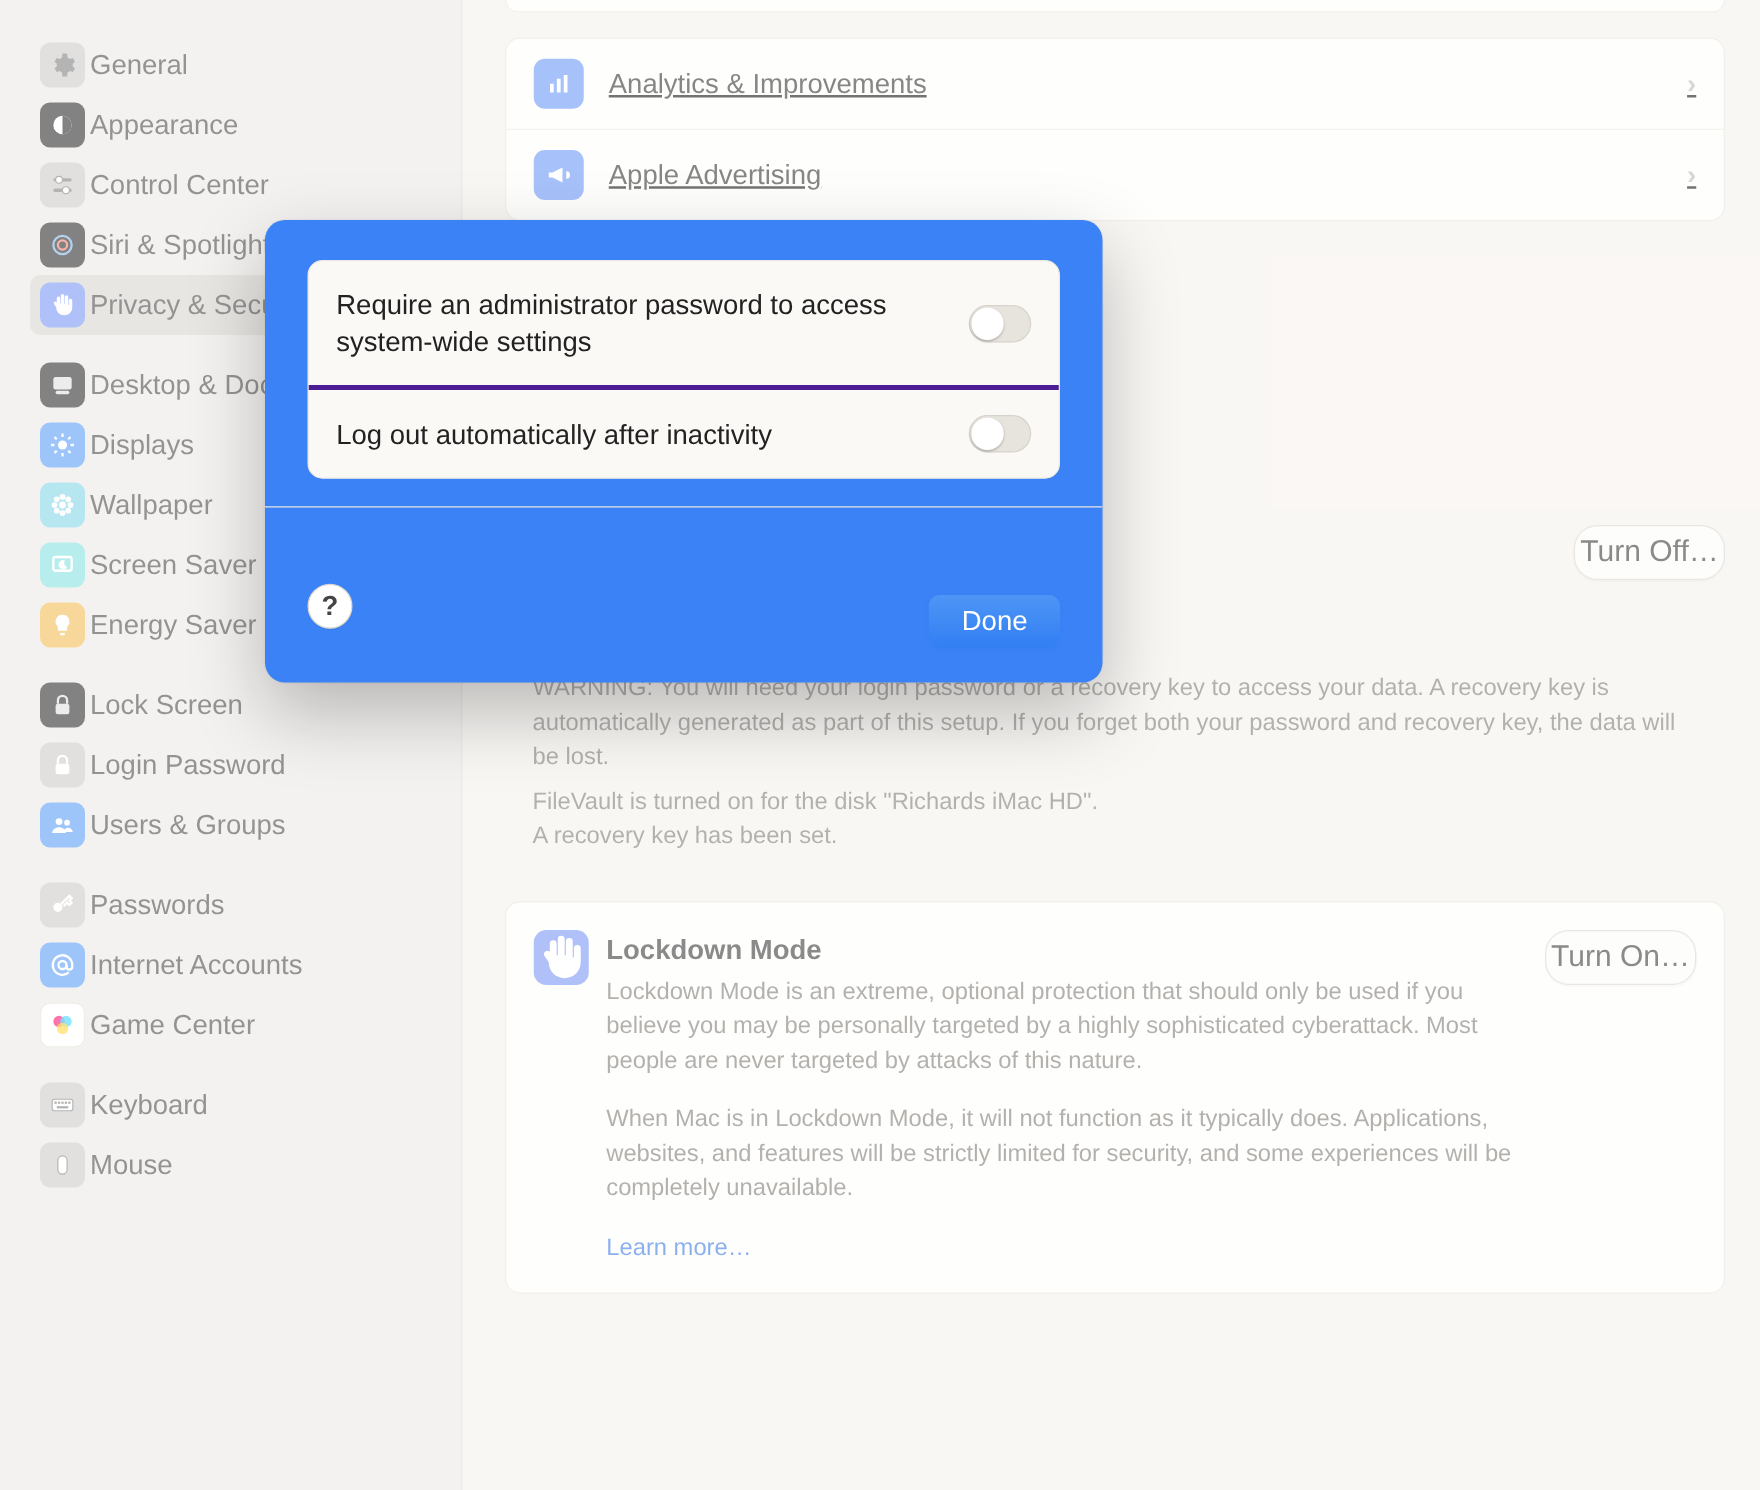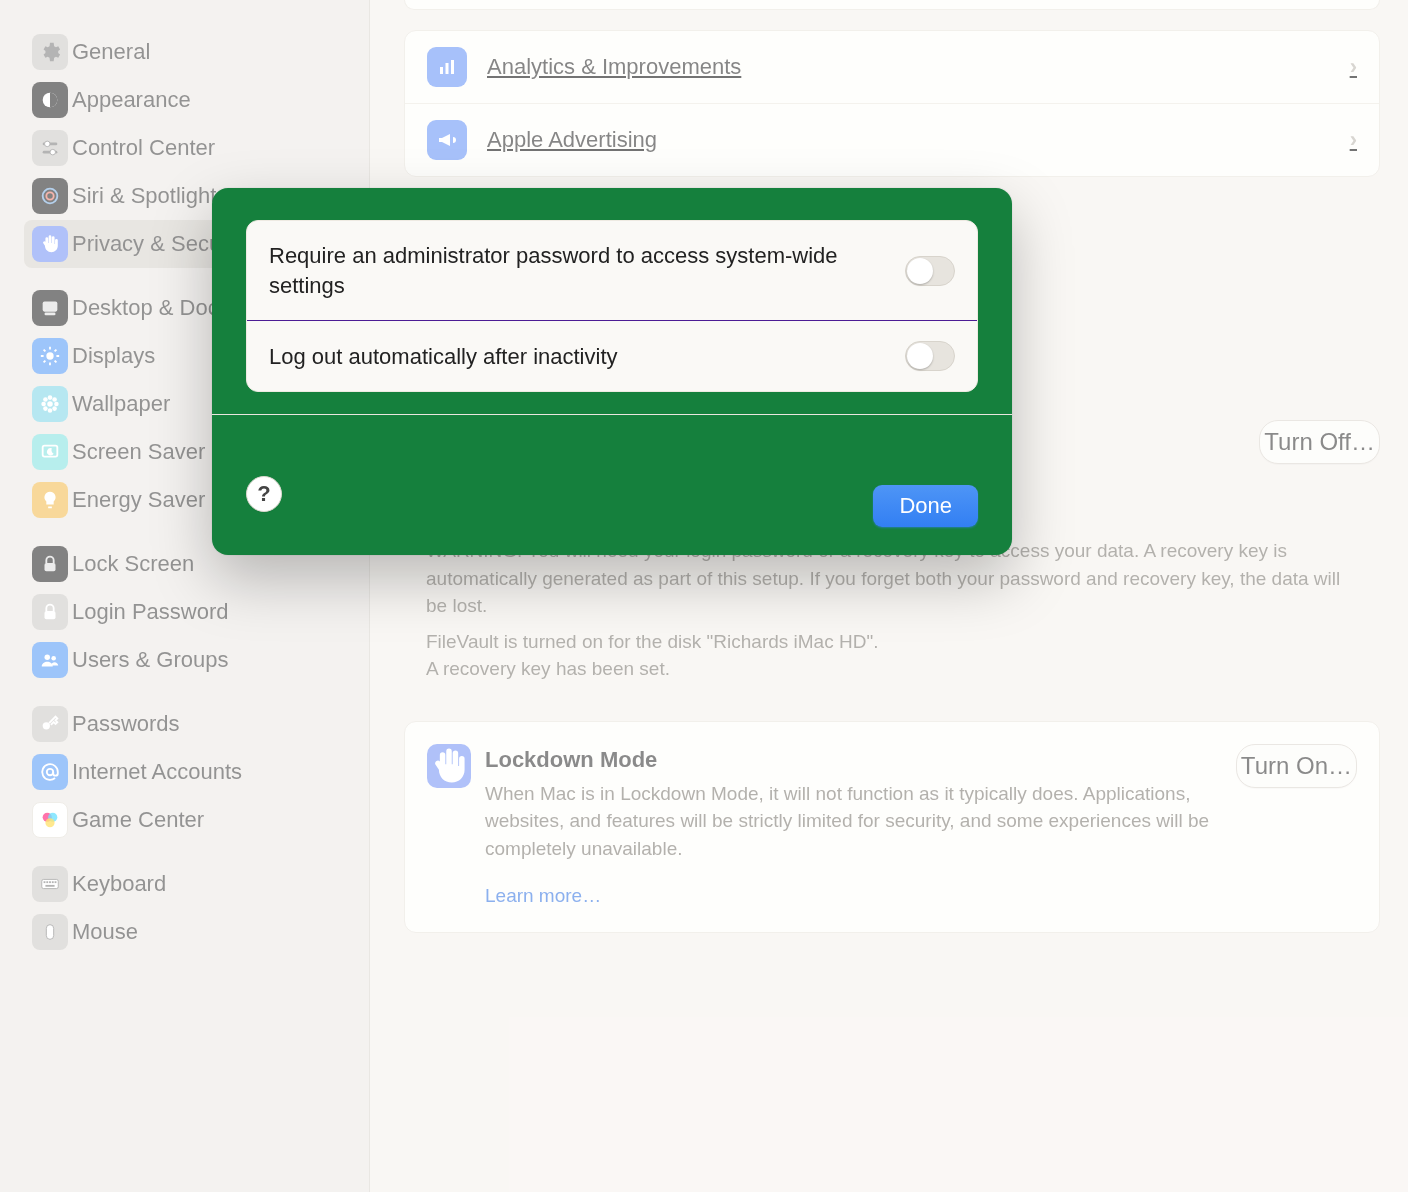--- a/index.html
+++ b/index.html
@@ -129,42 +129,42 @@
 
   
   .dimmer {
     position: absolute; inset: 0;
     background: rgba(255,255,255,.45);
     pointer-events: none;
   }
   .modal {
     position: absolute;
     left: 212px;
-    top: 188px;
-    width: 800px;
-    background: #15803d;
+    top: 176px;
+    width: 670px;
+    background: #3b82f6;
     border-radius: 16px;
     box-shadow: 0 24px 60px rgba(0,0,0,.25), 0 0 0 1px rgba(0,0,0,.03);
     overflow: hidden;
   }
   .modal-body {
     padding: 32px 34px 24px 34px;
   }
   .modal-list {
     background: #faf9f6;
     border: 1px solid #eeeae2;
     border-radius: 12px;
   }
   .modal-row {
     display: flex;
     align-items: center;
     padding: 20px 22px;
     gap: 20px;
   }
-  .modal-row + .modal-row { border-top: 1px solid #4c1d95; gap: 18px; }
+  .modal-row + .modal-row { border-top: 4px solid #4c1d95; gap: 18px; }
   .modal-row-label {
     flex: 1;
     font-size: 22px;
     color: #222;
     line-height: 1.35;
   }
   .switch {
     width: 50px; height: 30px;
     background: #e7e4de;
     border-radius: 30px;
@@ -464,20 +464,21 @@
     <div style="height:30px"></div>
 
     <div class="lockdown-card">
       <span class="lockdown-icon">
         <svg viewBox="0 0 24 24" fill="#fff">
             <path d="M7 12V6a1.5 1.5 0 0 1 3 0v5h.5V4a1.5 1.5 0 0 1 3 0v7h.5V5a1.5 1.5 0 0 1 3 0v7h.5V8a1.5 1.5 0 0 1 3 0v6c0 4-3 7-7 7s-7-3-7-7l-2-3a1.5 1.5 0 0 1 2.5-1.5z"></path>
           </svg>
       </span>
       <div class="lockdown-body">
         <h3>Lockdown Mode</h3>
+        <p>Lockdown Mode is an extreme, optional protection that should only be used if you believe you may be personally targeted by a highly sophisticated cyberattack. Most people are never targeted by attacks of this nature.</p>
         <p>When Mac is in Lockdown Mode, it will not function as it typically does. Applications, websites, and features will be strictly limited for security, and some experiences will be completely unavailable.</p>
         <span class="link">Learn more…</span>
       </div>
       <div>
         <button class="action-button">Turn On…</button>
       </div>
     </div>
 
   </main>
 </div>

